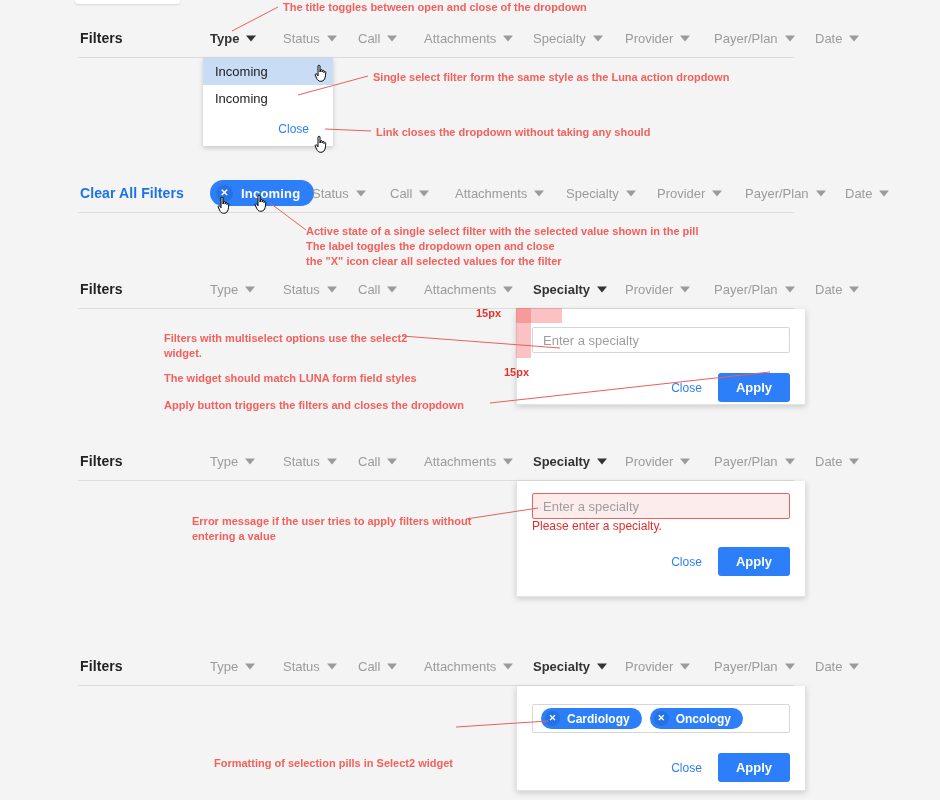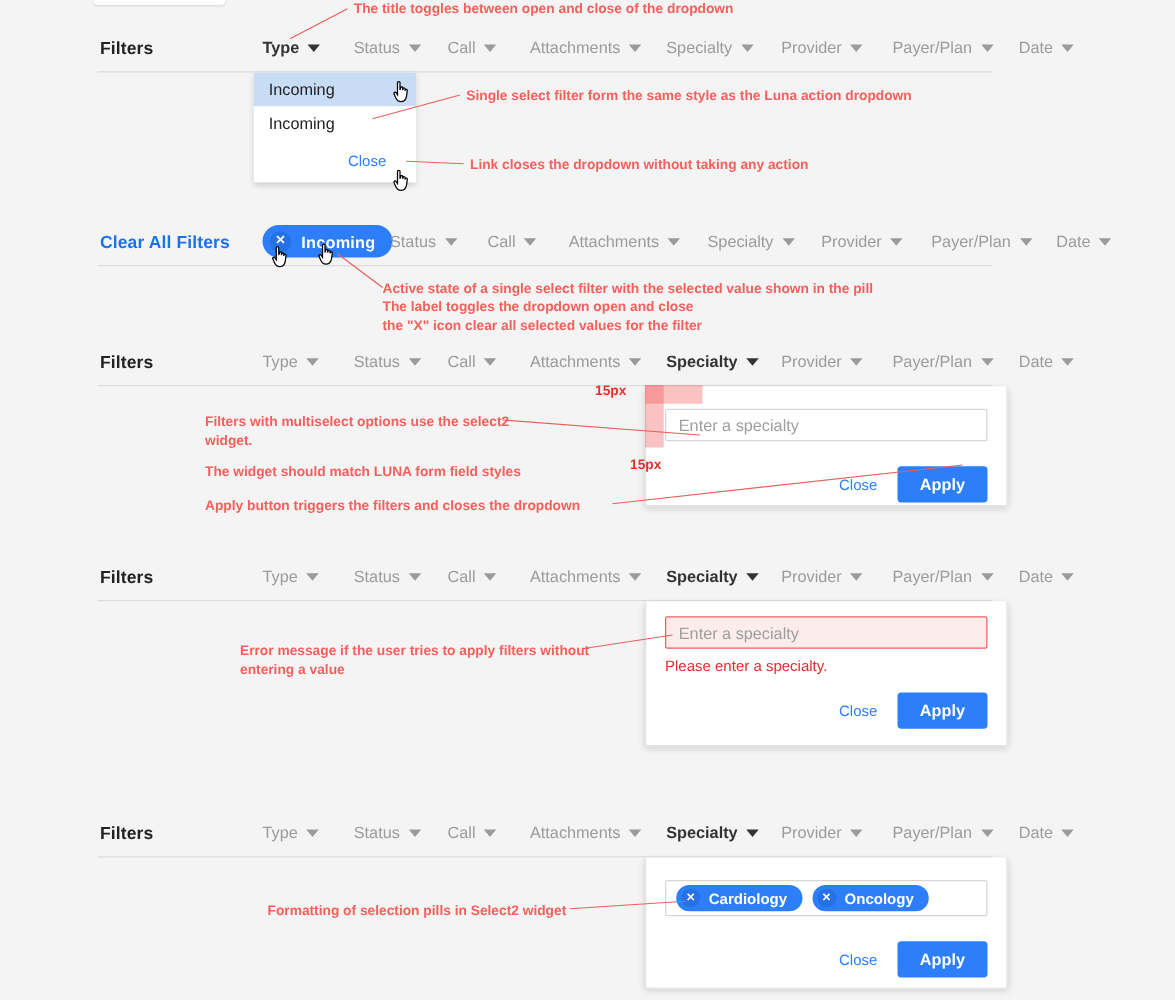--- a/index.html
+++ b/index.html
@@ -161,21 +161,20 @@
     font-family: "Liberation Sans", sans-serif;
   }
   .ms-input::placeholder { color: #9e9e9e; }
   .ms-input.error {
     border-color: #e8635f;
     background: #fcecec;
   }
   .ms-error-text {
     font-size: 12px;
     color: #e12d2d;
-    margin-top: 7px;
   }
   .ms-tokens {
     box-sizing: border-box;
     width: 100%;
     min-height: 28px;
     border: 1px solid #d6d6d6;
     border-radius: 2px;
     background: #ffffff;
     display: flex;
     align-items: center;
@@ -533,31 +532,31 @@
       </span>
     </div>
     <div class="ms-actions" style="margin-top:20px;">
       <span class="ms-close">Close</span>
       <button class="ms-apply">Apply</button>
     </div>
   </div>
 
   <div class="anno" style="left:283px; top:0px;">The title toggles between open and close of the dropdown</div>
   <div class="anno" style="left:373px; top:70px;">Single select filter form the same style as the Luna action dropdown</div>
-  <div class="anno" style="left:376px; top:125px;">Link closes the dropdown without taking any action</div>
+  <div class="anno" style="left:376px; top:125px;">Link closes the dropdown without taking any should</div>
   <div class="anno" style="left:306px; top:224px;">Active state of a single select filter with the selected value shown in the pill
 The label toggles the dropdown open and close
 the "X" icon clear all selected values for the filter</div>
   <div class="anno" style="left:164px; top:331px;">Filters with multiselect options use the select2
 widget.</div>
   <div class="anno" style="left:164px; top:371px;">The widget should match LUNA form field styles</div>
   <div class="anno" style="left:164px; top:398px;">Apply button triggers the filters and closes the dropdown</div>
   <div class="anno" style="left:192px; top:514px;">Error message if the user tries to apply filters without
 entering a value</div>
-  <div class="anno" style="left:214px; top:722px;">Formatting of selection pills in Select2 widget</div>
+  <div class="anno" style="left:214px; top:756px;">Formatting of selection pills in Select2 widget</div>
 
   <svg class="leaders" width="940" height="800">
     <g stroke="#e8605c" stroke-width="1" fill="none">
       <line x1="278" y1="7" x2="232" y2="31"></line>
       <line x1="368" y1="76" x2="298" y2="95"></line>
       <line x1="371" y1="131" x2="325" y2="129"></line>
       <line x1="306" y1="230" x2="270" y2="203"></line>
       <line x1="402" y1="336" x2="560" y2="348"></line>
       <line x1="490" y1="403" x2="770" y2="372"></line>
       <line x1="466" y1="519" x2="538" y2="508"></line>

